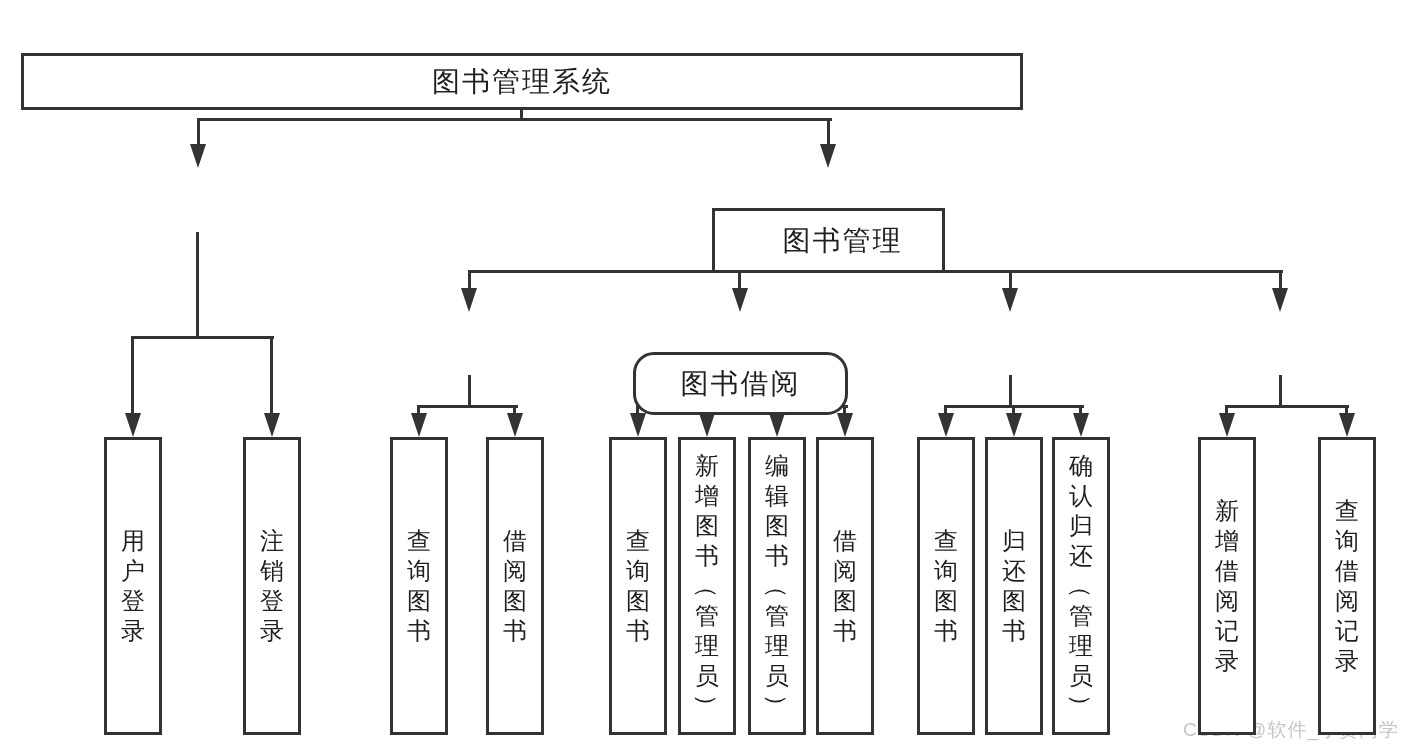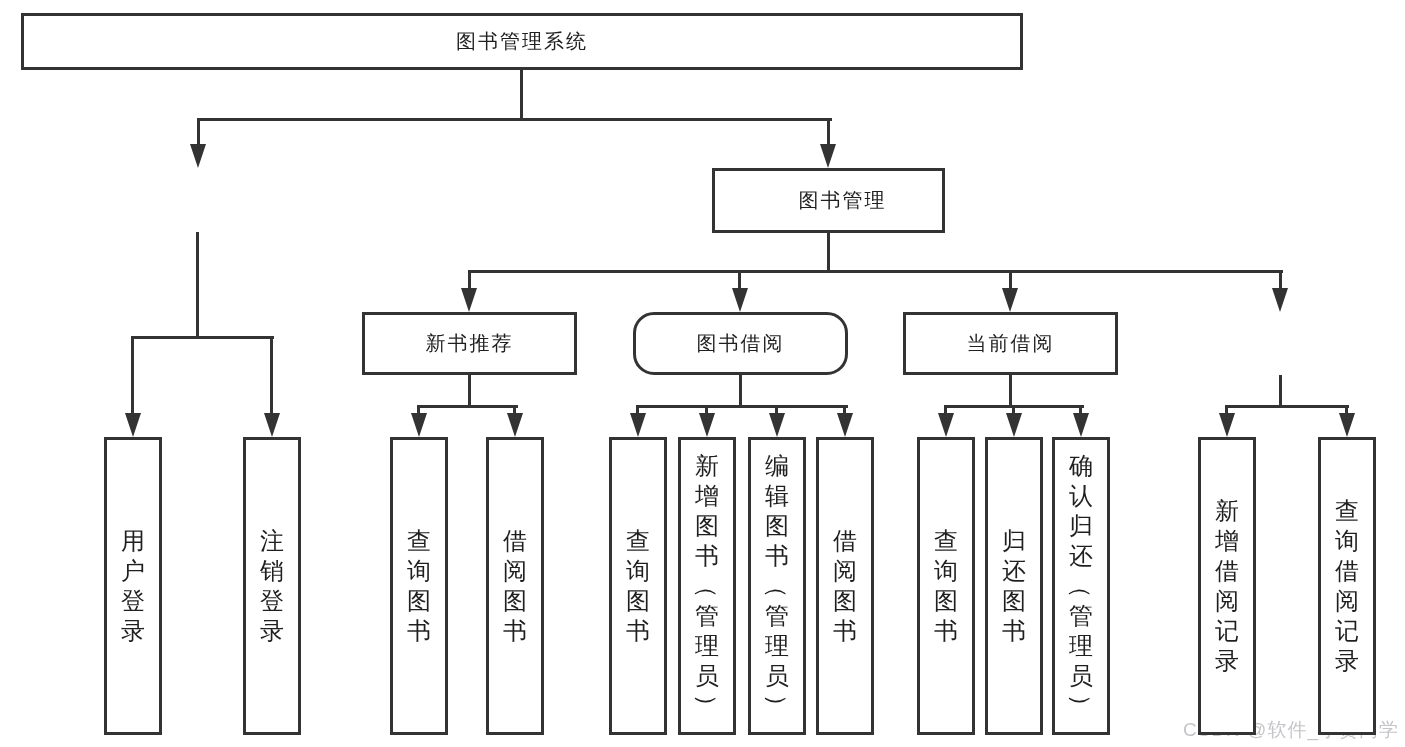--- a/index.html
+++ b/index.html
@@ -14,21 +14,21 @@
   .box{
     position:absolute;
     box-sizing:border-box;
     background:#ffffff;
     border:3px solid #333333;
     display:flex;
     align-items:center;
     justify-content:center;
     z-index:2;
   }
-  .hlabel{font-size:20px;letter-spacing:2px;white-space:nowrap;}
+  .hlabel{font-size:28px;letter-spacing:2px;white-space:nowrap;margin-top:40px;}
   .vbox{flex-direction:column;}
   .vbox span{
     display:block;
     line-height:1;
     font-size:24px;
     margin:3px 0;
   }
   .vbox span.rot{transform:rotate(90deg);}
   .line{position:absolute;background:#333333;z-index:1;}
   .arr{
@@ -51,23 +51,21 @@
 </style>
 </head>
 <body>
 
 <div class="canvas">
 
   <div class="box hlabel" style="left:21px;top:13px;width:1002px;height:57px;">图书管理系统</div>
 
   <div class="box hlabel" style="left:712px;top:168px;width:233px;height:65px;padding-left:28px;">图书管理</div>
 
-  <div class="box hlabel" style="left:362px;top:312px;width:215px;height:63px;">新书推荐</div>
   <div class="box hlabel" style="left:633px;top:312px;width:215px;height:63px;border-radius:21px;">图书借阅</div>
-  <div class="box hlabel" style="left:903px;top:312px;width:215px;height:63px;">当前借阅</div>
 
   <div class="box vbox" style="left:104px;top:437px;width:58px;height:298px;">
       <span>用</span>
       <span>户</span>
       <span>登</span>
       <span>录</span>
     </div>
   <div class="box vbox" style="left:243px;top:437px;width:58px;height:298px;">
       <span>注</span>
       <span>销</span>

